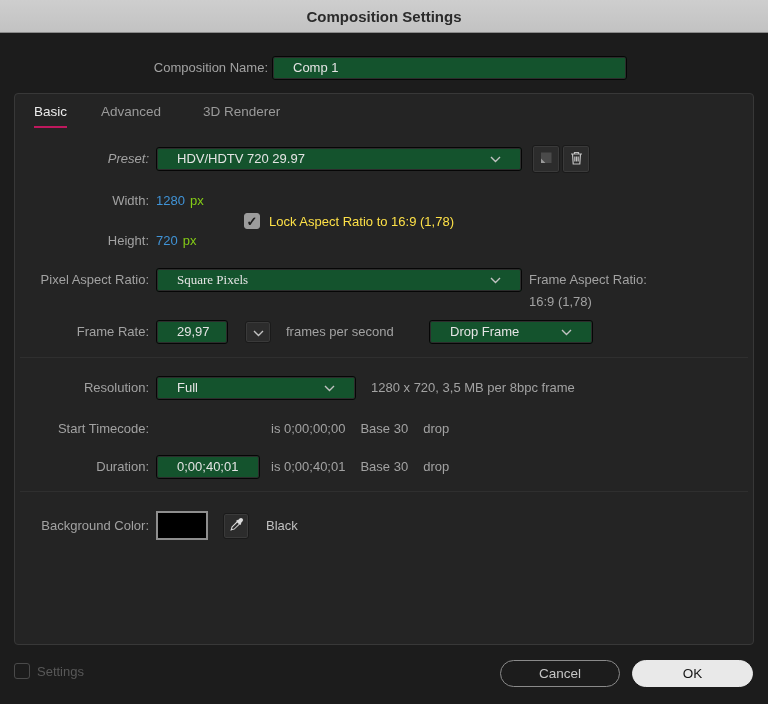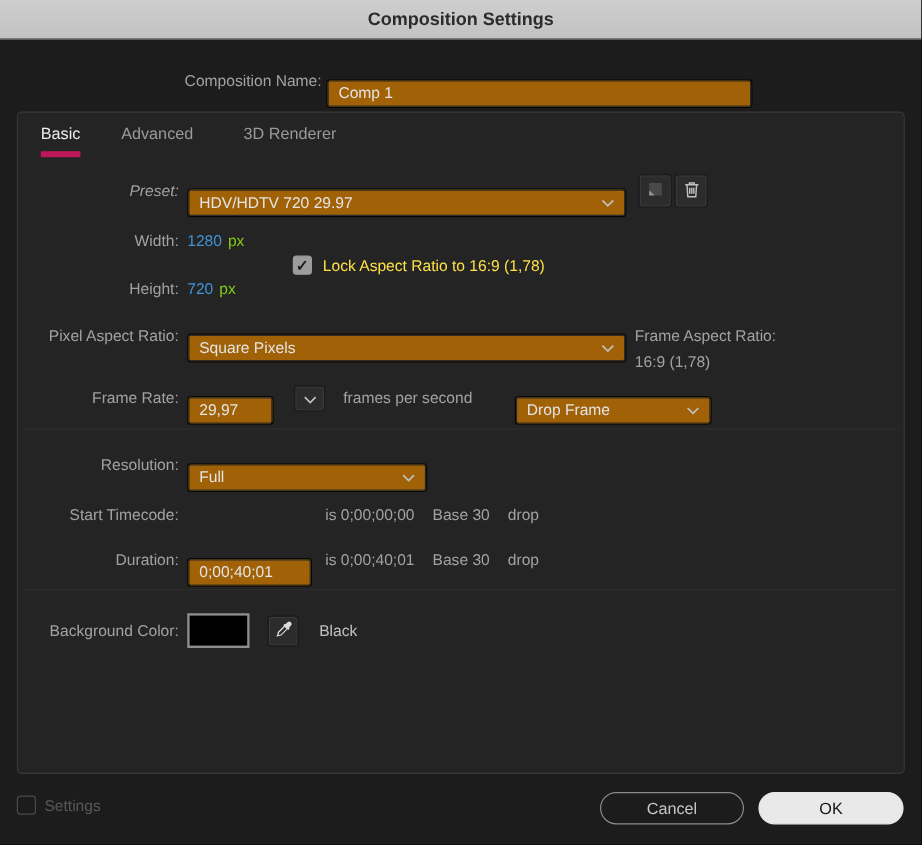--- a/index.html
+++ b/index.html
@@ -12,33 +12,32 @@
   }
   .titlebar {
     position:absolute; left:0; top:0; width:768px; height:33px;
     background:linear-gradient(#cecece,#c2c2c2);
     border-bottom:1px solid #8a8a8a;
     display:flex; align-items:center; justify-content:center;
     font-weight:bold; font-size:15px; color:#2b2b2b;
   }
   .row-label { position:absolute; text-align:right; color:#a2a2a2; line-height:24px; }
   .field {
-    position:absolute; background:#a16207; border:1px solid #060606;
-    border-radius:3px; color:#e4e4e4; line-height:22px; padding:0 9px;
+    position:absolute; background:#14532d; border:1px solid #060606;
+    border-radius:3px; color:#e4e4e4; line-height:22px; padding:0 20px;
     box-shadow:0 0 0 1px #2c2c2c inset;
-    margin-top:10px;
   }
   .dropdown { display:flex; align-items:center; justify-content:space-between; cursor:default; }
   .dropdown .chev { flex:0 0 auto; margin-left:8px; display:flex; align-items:center; }
   .panel {
     position:absolute; left:14px; top:93px; width:740px; height:552px;
     background:#242424; border:1px solid #383838; border-radius:4px;
   }
   .tab { position:absolute; top:10px; color:#9a9a9a; font-size:13.5px; padding-bottom:7px; cursor:default; }
-  .tab.active { color:#ececec; border-bottom:5px solid #be185d; }
+  .tab.active { color:#ececec; border-bottom:2px solid #be185d; }
   .sep { position:absolute; left:5px; right:5px; height:1px; background:#2f2f2f; }
   .blue { color:#4093d6; }
   .unit { color:#84cc16; margin-left:5px; }
   .checkbox {
     width:16px; height:16px; border-radius:3px; border:1px solid #6c6c6c;
     display:inline-flex; align-items:center; justify-content:center;
     font-size:13px; color:transparent; background:transparent;
   }
   .checkbox.checked { background:#9c9c9c; border-color:#9c9c9c; color:#1d1d1d; font-weight:bold; }
   .icon-btn {
@@ -118,21 +117,21 @@
       <span class="checkbox checked">✓</span>
       <span style="color:#fde047;">Lock Aspect Ratio to 16:9 (1,78)</span>
     </div>
     <div class="row-label" style="left:0;top:135px;width:134px;">Height:</div>
     <div style="position:absolute;left:141px;top:135px;line-height:24px;">
       <span class="blue">720</span><span class="unit">px</span>
     </div>
 
     <div class="row-label" style="left:0;top:174px;width:134px;">Pixel Aspect Ratio:</div>
     <div class="field dropdown" style="left:141px;top:174px;width:366px;height:24px;">
-      <span style="color:#e4e4e4;">Square Pixels</span>
+      <span style="color:#e4e4e4;font-family:Liberation Serif, serif;">Square Pixels</span>
       <span class="chev">
         <svg width="11" height="7" viewBox="0 0 11 7">
             <path d="M1 1l4.5 4.5L10 1" stroke="#c2c2c2" stroke-width="1.4" fill="none"></path>
           </svg>
       </span>
     </div>
     <div class="info" style="left:514px;top:174px;">Frame Aspect Ratio:</div>
     <div class="info" style="left:514px;top:196px;">16:9 (1,78)</div>
 
     <div class="row-label" style="left:0;top:226px;width:134px;">Frame Rate:</div>
@@ -158,20 +157,21 @@
 
     <div class="row-label" style="left:0;top:282px;width:134px;">Resolution:</div>
     <div class="field dropdown" style="left:141px;top:282px;width:200px;height:24px;">
       <span style="color:#e4e4e4;">Full</span>
       <span class="chev">
         <svg width="11" height="7" viewBox="0 0 11 7">
             <path d="M1 1l4.5 4.5L10 1" stroke="#c2c2c2" stroke-width="1.4" fill="none"></path>
           </svg>
       </span>
     </div>
+    <div class="info" style="left:356px;top:282px;">1280 x 720, 3,5 MB per 8bpc frame</div>
 
     <div class="row-label" style="left:0;top:323px;width:134px;">Start Timecode:</div>
     <div class="info" style="left:256px;top:323px;">
       <span>is 0;00;00;00</span><span>Base 30</span><span>drop</span>
     </div>
 
     <div class="row-label" style="left:0;top:361px;width:134px;">Duration:</div>
     <div class="field" style="left:141px;top:361px;width:104px;height:24px;">0;00;40;01</div>
     <div class="info" style="left:256px;top:361px;">
       <span>is 0;00;40;01</span><span>Base 30</span><span>drop</span>

